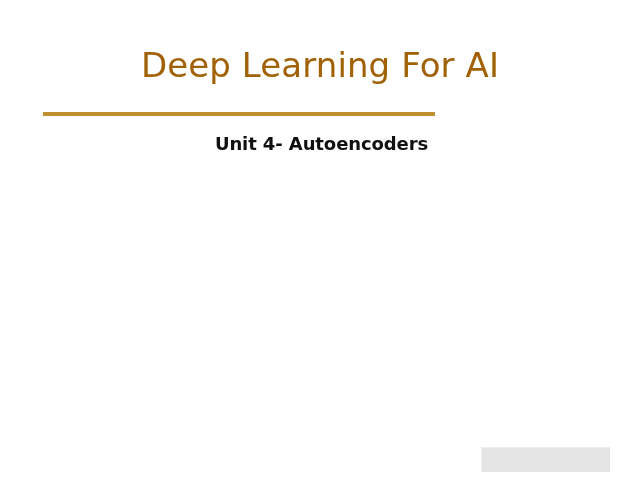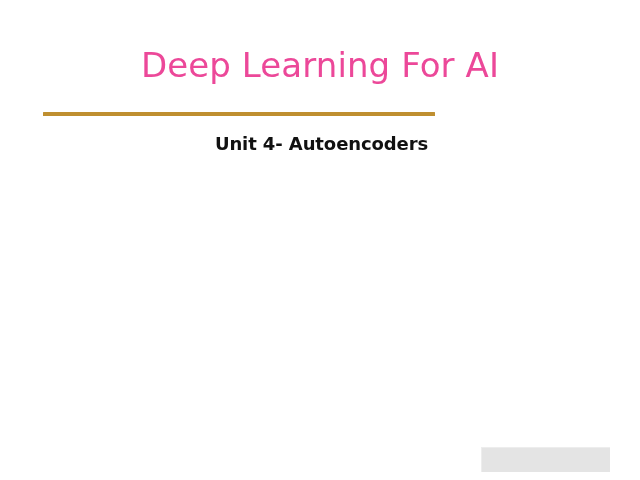--- a/index.html
+++ b/index.html
@@ -20,21 +20,21 @@
   }
   .slide-title {
     position: absolute;
     left: 0;
     top: 47px;
     width: 640px;
     text-align: center;
     font-family: "DejaVu Sans", sans-serif;
     font-size: 34px;
     font-weight: 400;
-    color: #ec4899;
+    color: #a16207;
     letter-spacing: 0.1px;
     line-height: 1.1;
     white-space: nowrap;
   }
   .title-divider {
     position: absolute;
     left: 43px;
     top: 112px;
     width: 392px;
     height: 4px;

